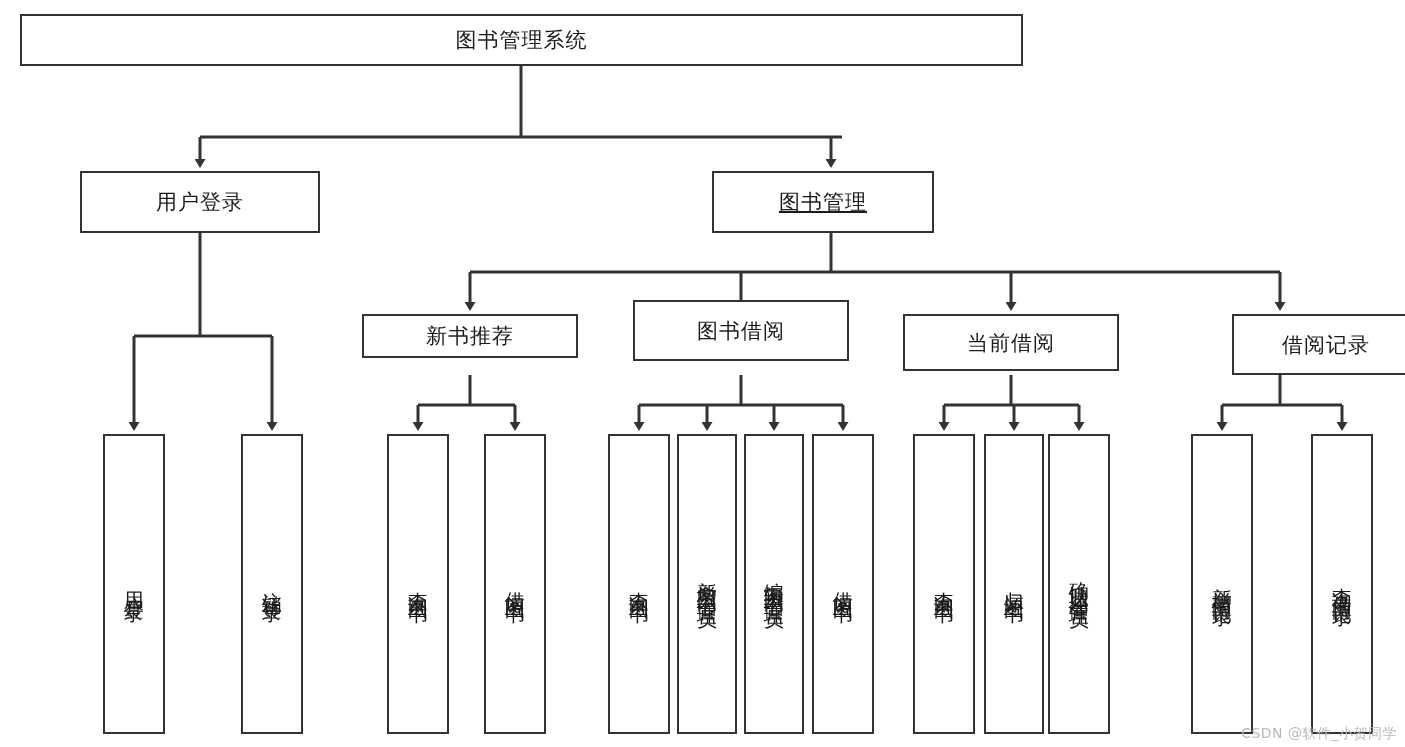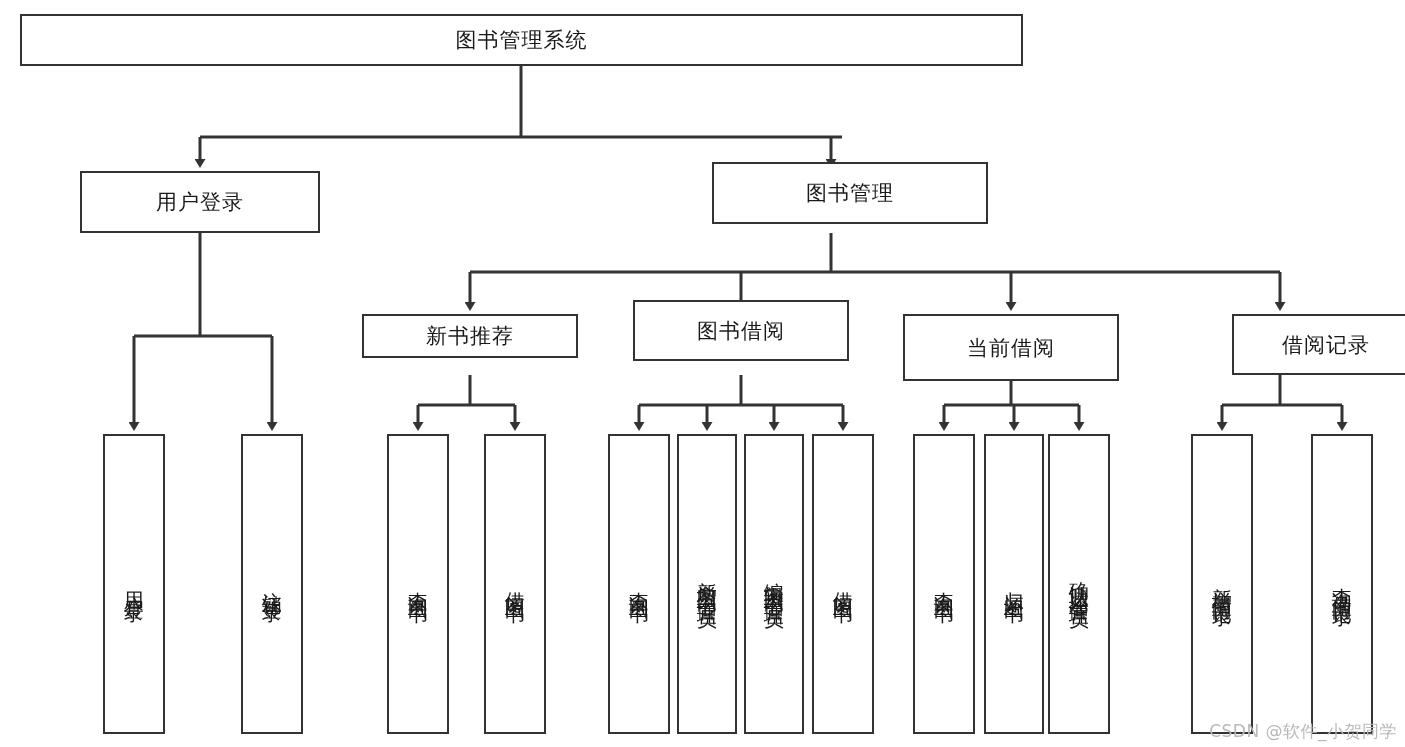--- a/index.html
+++ b/index.html
@@ -53,21 +53,21 @@
     padding: 6px 0;
   }
   .node .label {
     display: block;
     white-space: nowrap;
   }
   #watermark {
     position: absolute;
     right: 8px;
     bottom: 4px;
-    font-size: 17px;
+    font-size: 14px;
     color: #b9b9b9;
     white-space: nowrap;
     letter-spacing: 0.5px;
   }
 </style>
 </head>
 <body>
 
 <div id="canvas">
 
@@ -122,31 +122,31 @@
     </g>
   </svg>
 
   <div class="node h" style="left:20px; top:14px; width:1003px; height:52px;">
     <span class="label">图书管理系统</span>
   </div>
 
   <div class="node h" style="left:80px; top:171px; width:240px; height:62px;">
     <span class="label">用户登录</span>
   </div>
-  <div class="node h" style="left:712px; top:162px; width:276px; height:62px;">
+  <div class="node h" style="left:712px; top:171px; width:222px; height:62px;text-decoration:underline;">
     <span class="label">图书管理</span>
   </div>
 
   <div class="node h" style="left:362px; top:314px; width:216px; height:44px;">
     <span class="label">新书推荐</span>
   </div>
   <div class="node h" style="left:633px; top:300px; width:216px; height:61px;">
     <span class="label">图书借阅</span>
   </div>
-  <div class="node h" style="left:903px; top:314px; width:216px; height:67px;">
+  <div class="node h" style="left:903px; top:314px; width:216px; height:57px;">
     <span class="label">当前借阅</span>
   </div>
   <div class="node h" style="left:1232px; top:314px; width:188px; height:61px;">
     <span class="label">借阅记录</span>
   </div>
 
   <div class="node v" style="left:103px; top:434px; width:62px; height:300px;">
     <span class="label">用户登录</span>
   </div>
   <div class="node v" style="left:241px; top:434px; width:62px; height:300px;">

